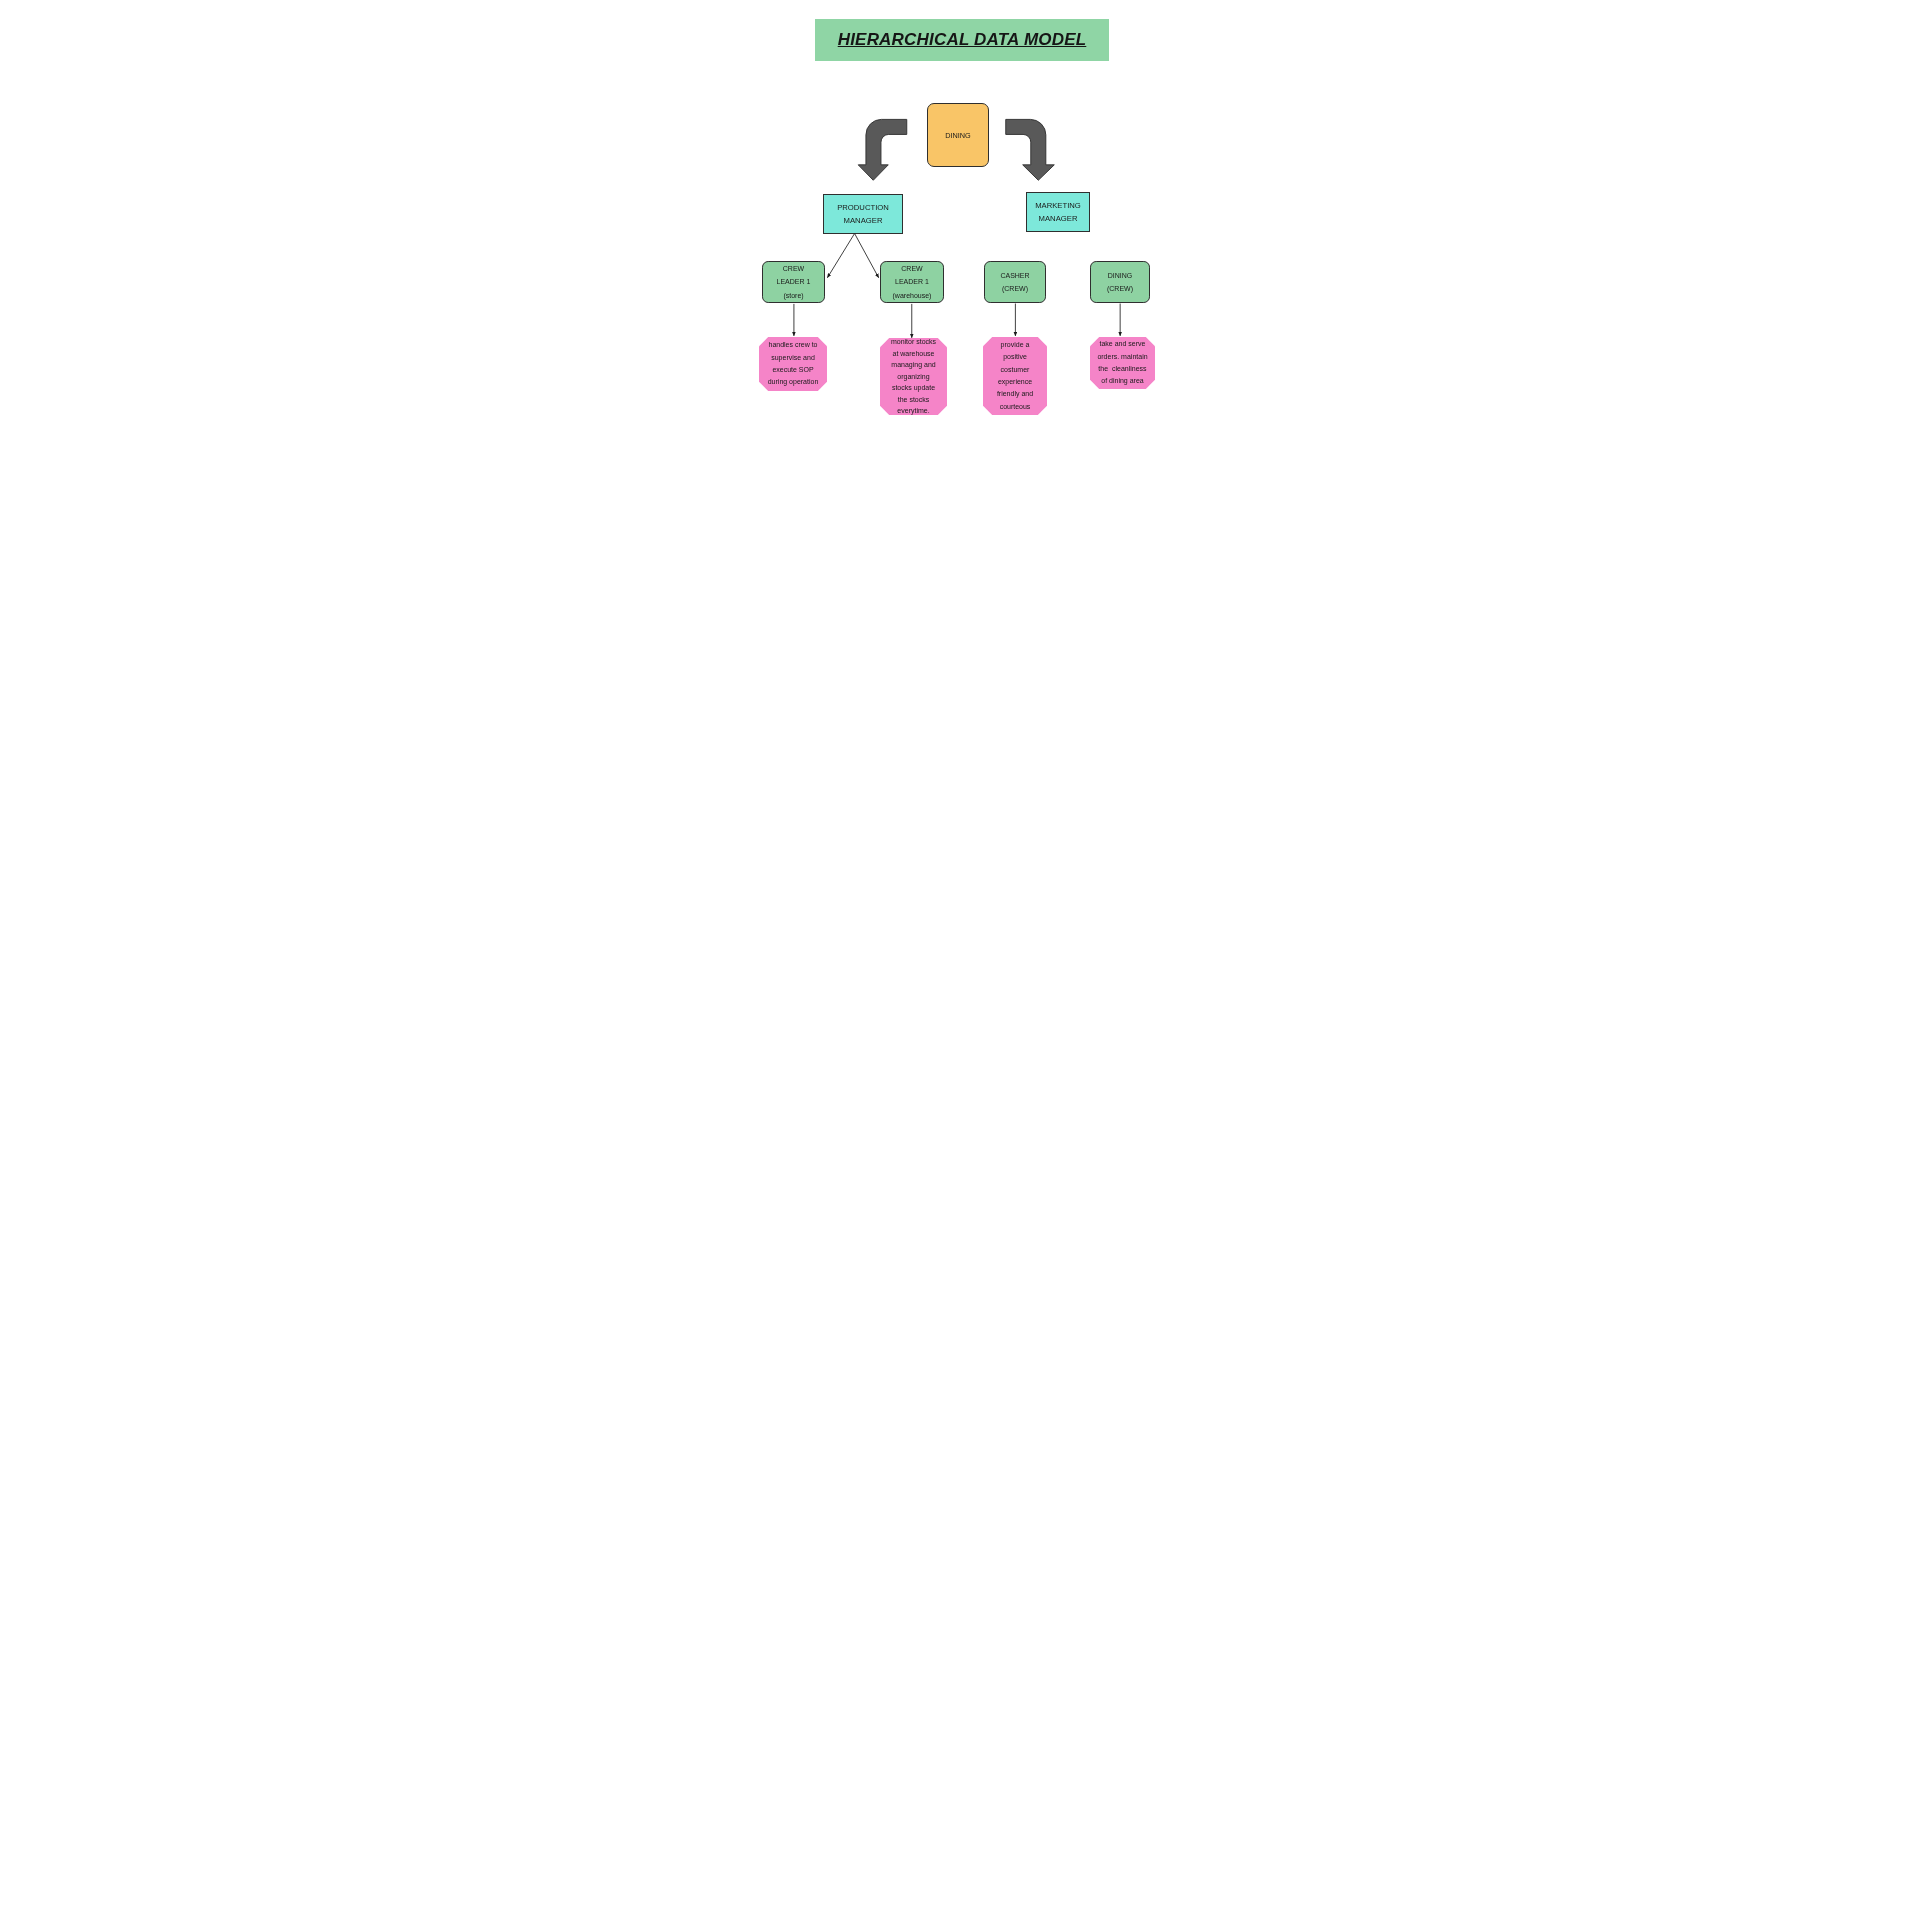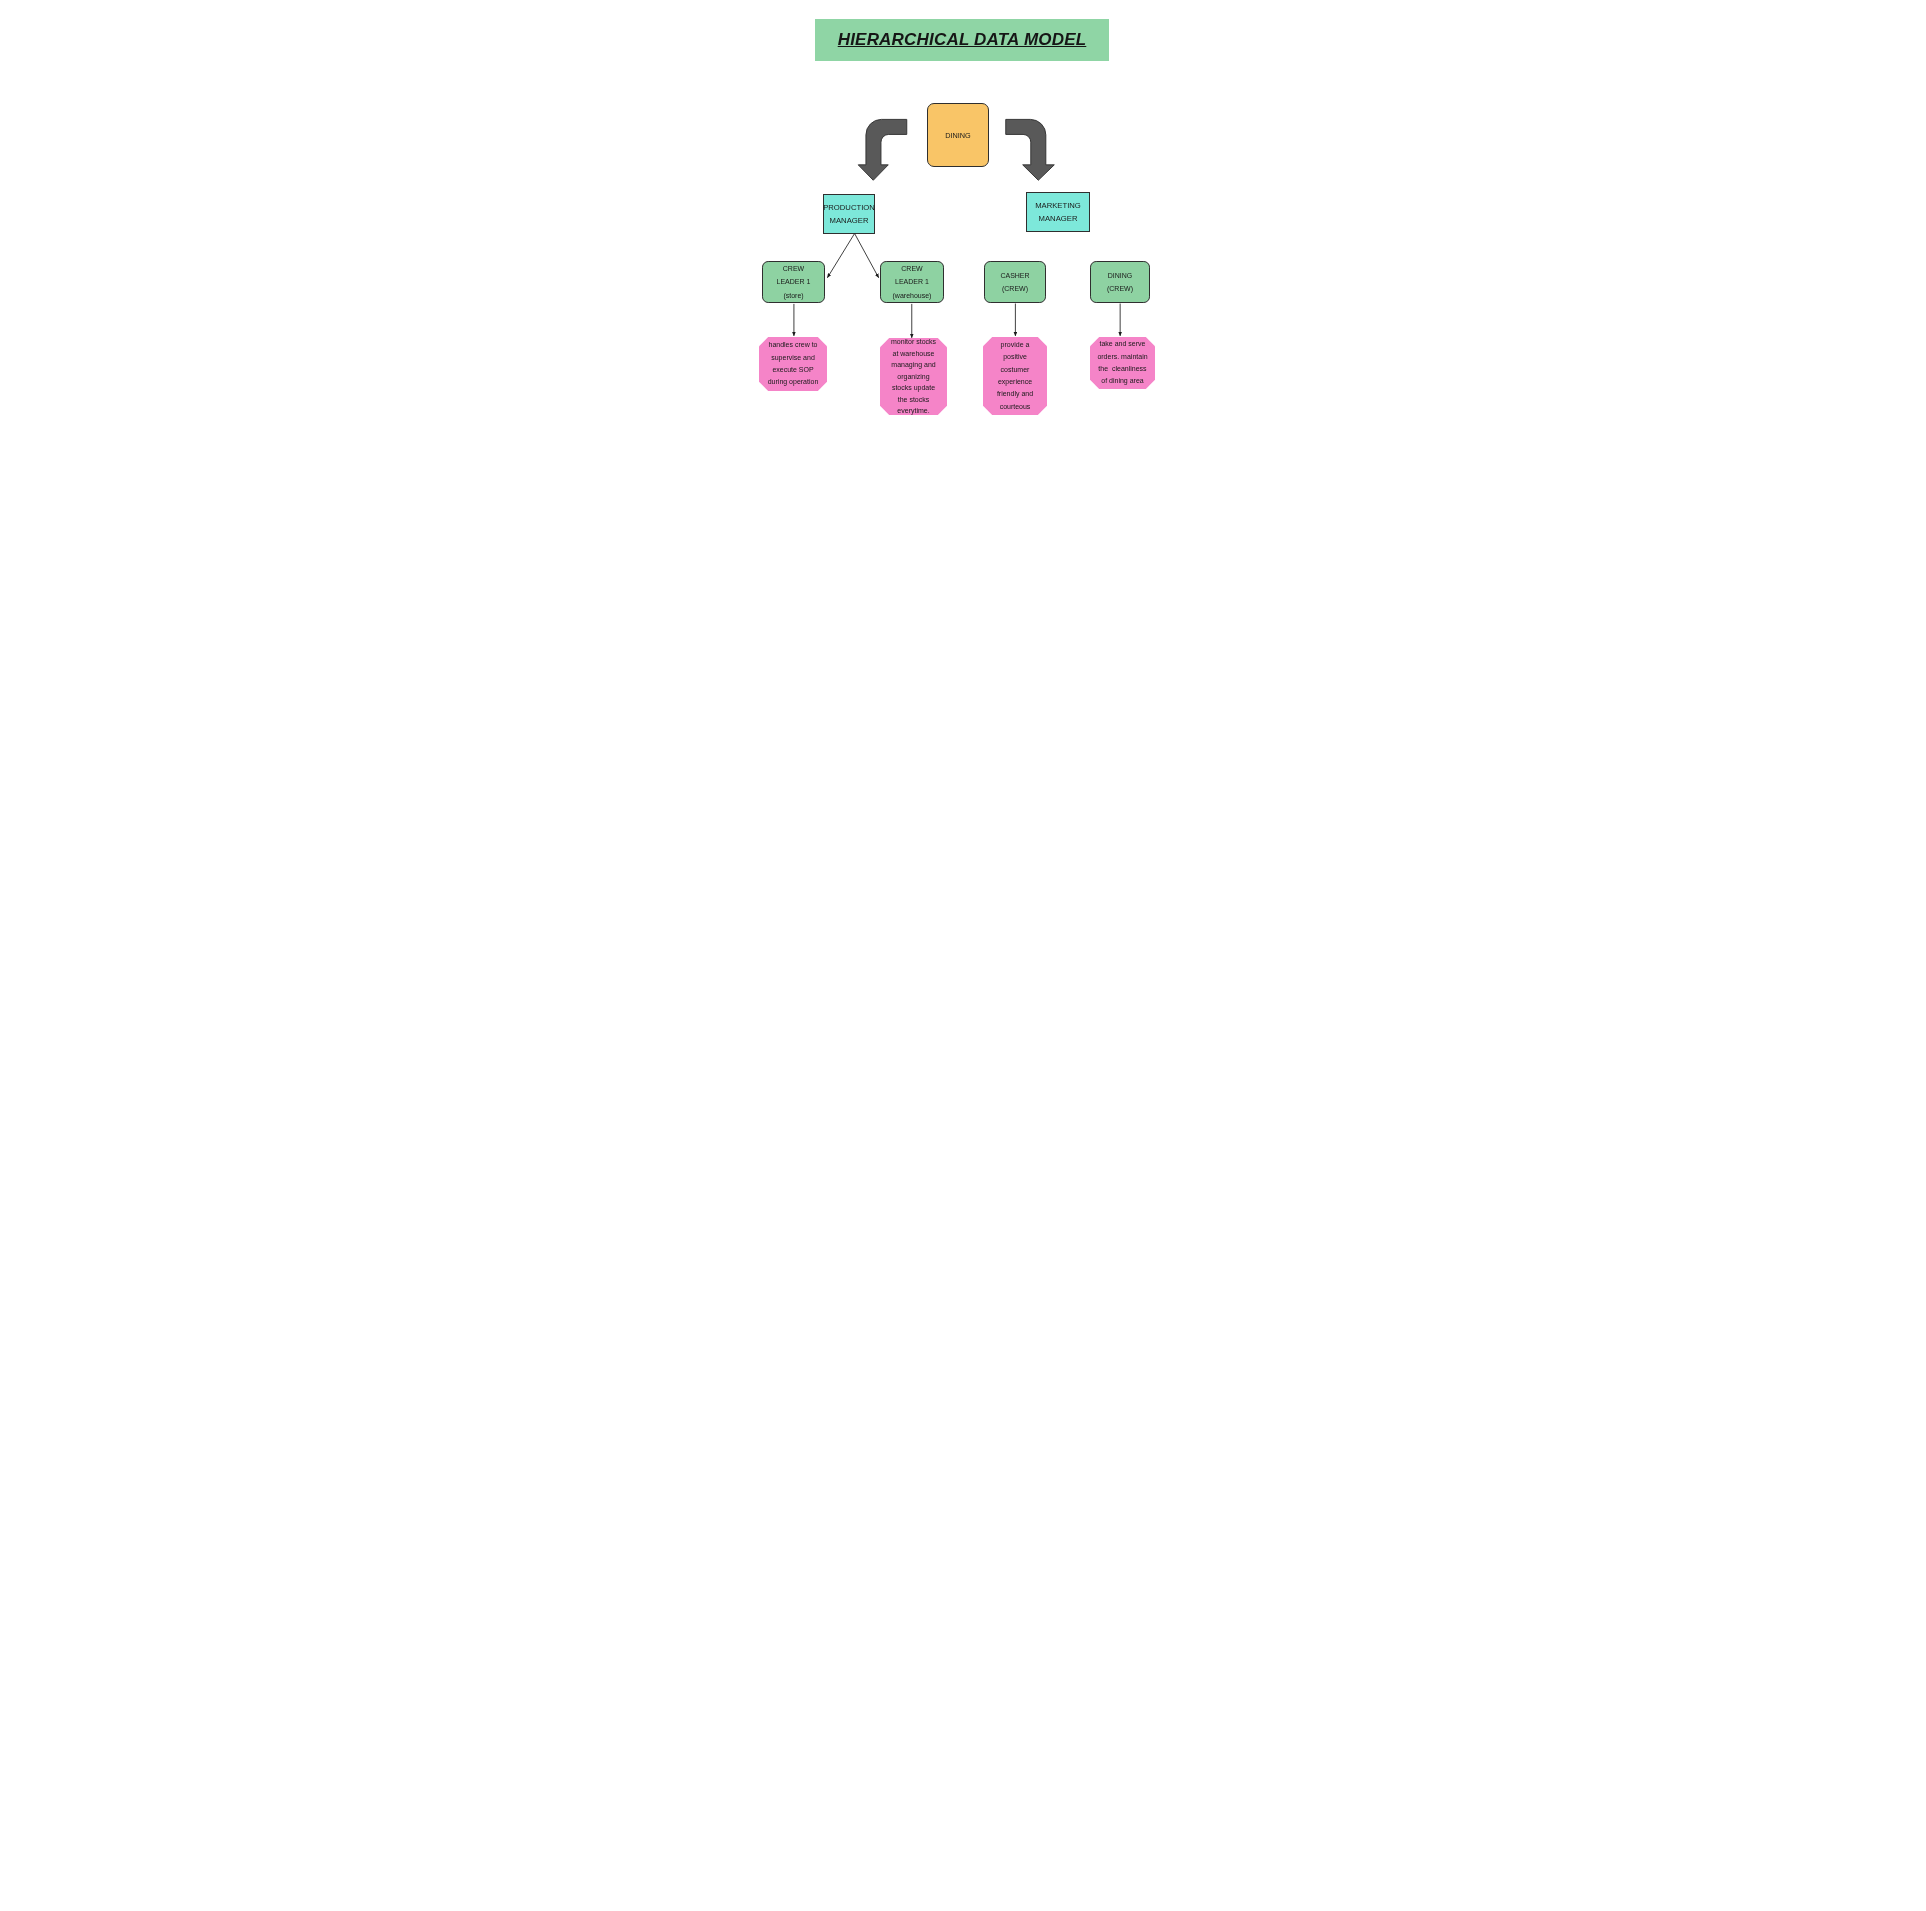--- a/index.html
+++ b/index.html
@@ -35,21 +35,21 @@
     background:var(--node-orange,#f9c567);
     border:1.2px solid #2f2f2f; border-radius:7px;
     font-size:7.3px;
   }
 
   .manager {
     background:var(--node-teal,#7de8da);
     border:1.2px solid #2f2f2f;
     font-size:7.7px; line-height:13.5px;
   }
-  .pm { left:158px; top:194px; width:52px; height:40px; }
+  .pm { left:158px; top:194px; width:80px; height:40px; }
   .mm { left:361px; top:192px; width:64px; height:40px; }
 
   .green {
     background:var(--node-green,#8ed2a2);
     border:1.2px solid #2f2f2f; border-radius:6.2px;
     font-size:7px; line-height:13.5px;
   }
   .g-store     { left:97px;  top:261px; width:63px; height:42px; }
   .g-warehouse { left:215px;  top:261px; width:64px; height:42px; }
   .g-casher    { left:319px;  top:261px; width:62px; height:42px; }

